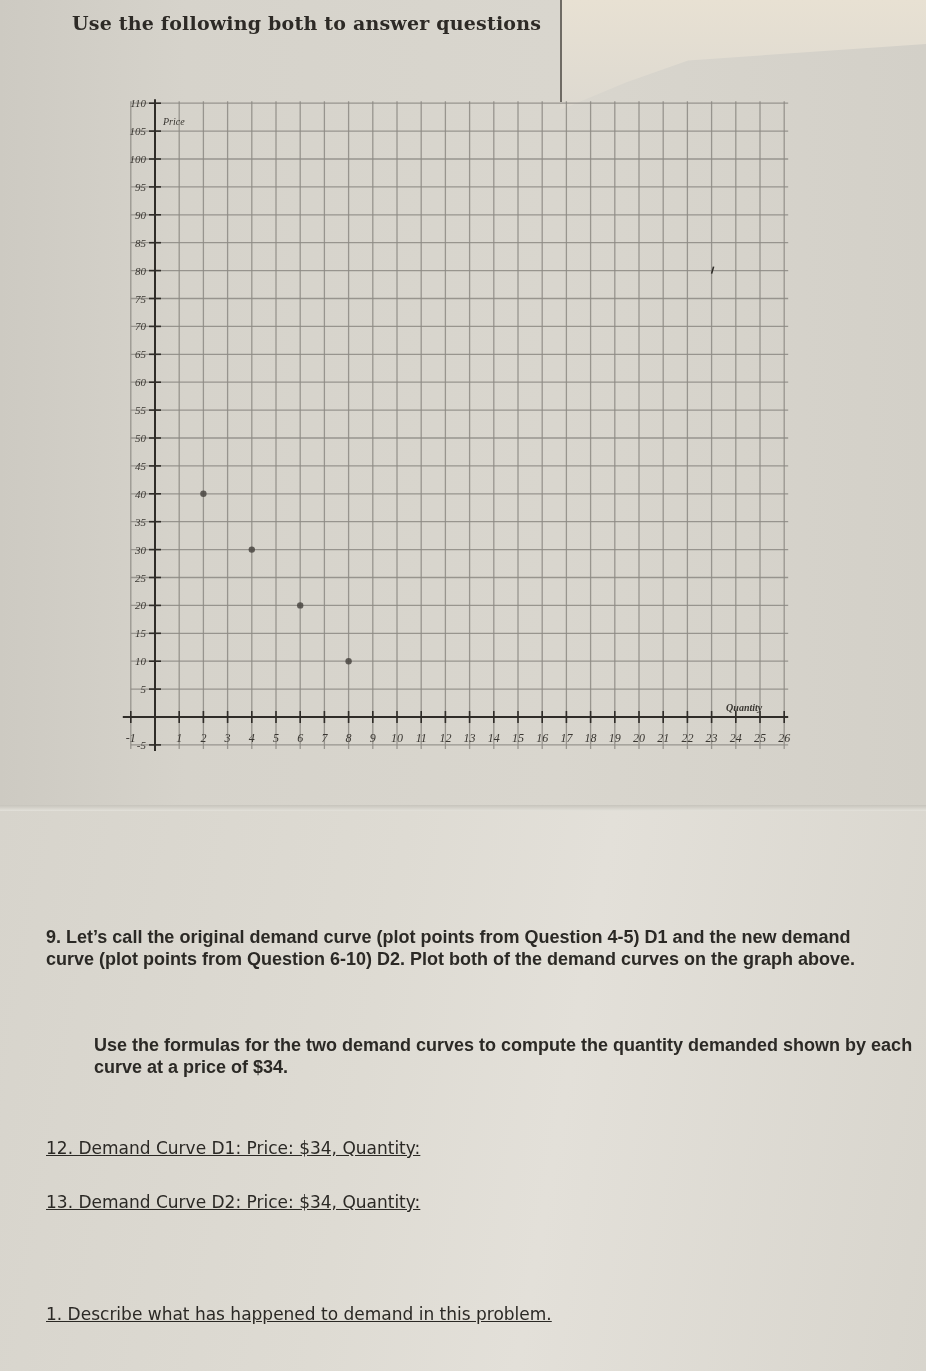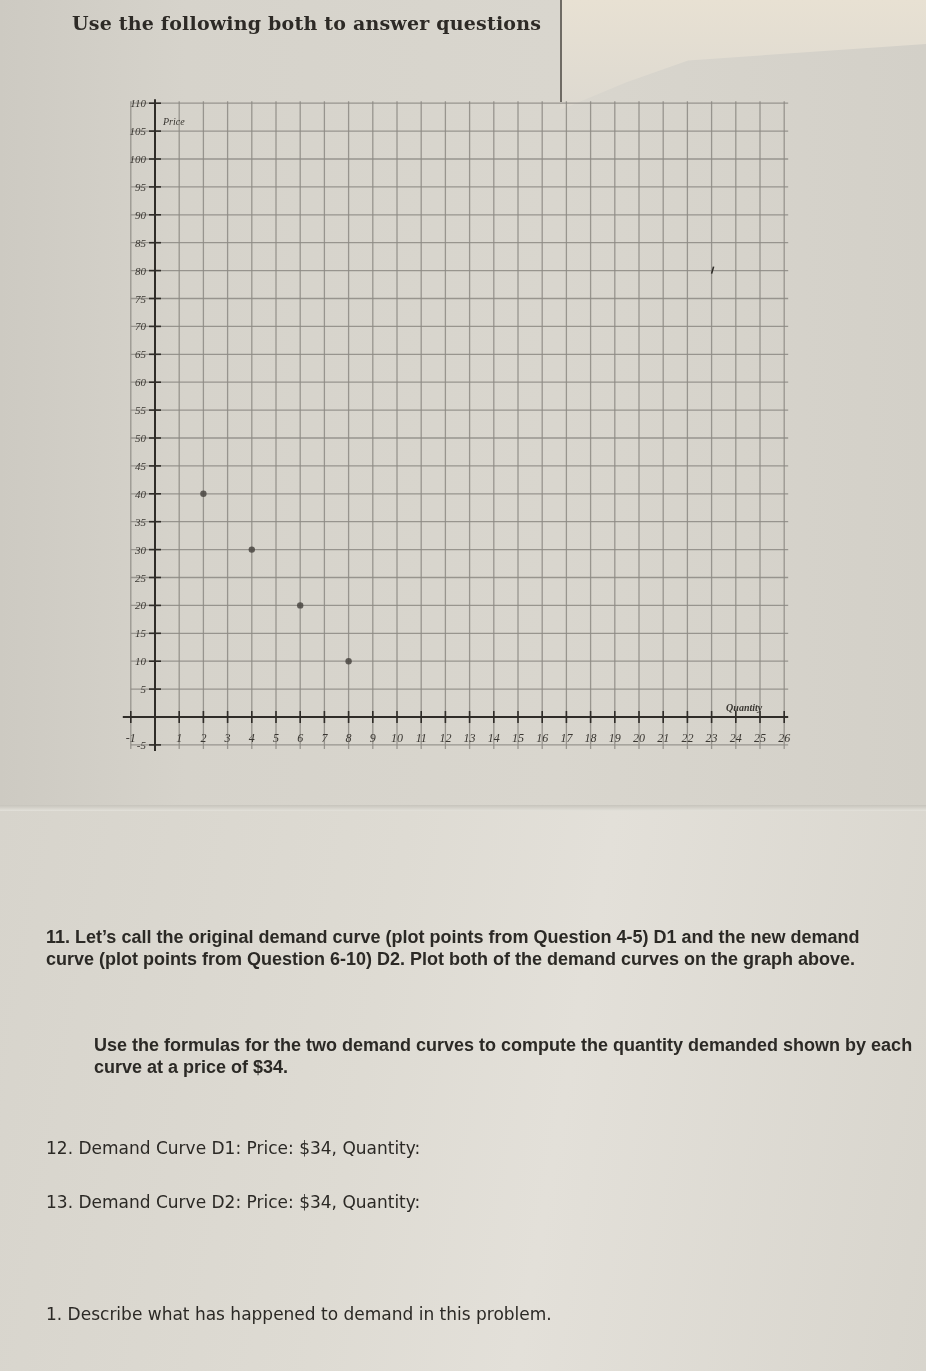--- a/index.html
+++ b/index.html
@@ -35,21 +35,21 @@
   }
   .chart-wrap { position: absolute; left: 0; top: 0; width: 926px; height: 780px; }
   .chart-svg { position: absolute; left: 0; top: 0; }
   .q-block {
     position: absolute; left: 46px; width: 850px;
     font-family: "Liberation Sans", sans-serif; font-size: 18px; line-height: 22px;
     color: #2b2925; font-weight: bold;
   }
   .q-line {
     position: absolute; left: 46px;
-    font-family: "DejaVu Sans", sans-serif; font-size: 17px; color: #2b2925;
+    font-family: "DejaVu Sans", sans-serif; font-size: 17px; color: #2b2925; text-decoration: underline;
   }
 </style>
 </head>
 <body>
 
 <div class="paper-top"></div>
 <div class="torn"></div>
 <div class="torn-edge"></div>
 <div class="fold"></div>
 <div class="paper-bottom"></div>
@@ -213,17 +213,17 @@
       <text x="163" y="125.10000000000002" font-size="10" font-style="italic" font-family="Liberation Serif, serif" fill="#3a3732">Price</text>
       <text x="726.12" y="711" font-size="10" font-style="italic" font-weight="bold" font-family="Liberation Serif, serif" fill="#3a3732">Quantity</text>
       <circle cx="203.4" cy="493.8" r="3.2" fill="#4a4742" opacity="0.85"></circle>
       <circle cx="251.8" cy="549.6" r="3.2" fill="#4a4742" opacity="0.85"></circle>
       <circle cx="300.2" cy="605.4" r="3.2" fill="#4a4742" opacity="0.85"></circle>
       <circle cx="348.6" cy="661.2" r="3.2" fill="#4a4742" opacity="0.85"></circle>
       <line x1="713.6" y1="266.6" x2="711.6" y2="273.6" stroke="#2f2c28" stroke-width="1.6"></line>
     </svg>
 </div>
 
-<div class="q-block" style="top:926px;">11. Let’s call the original demand curve (plot points from Question 4-5) D1 and the new demand curve (plot points from Question 6-10) D2. Plot both of the demand curves on the graph above.</div>
+<div class="q-block" style="top:926px;">9. Let’s call the original demand curve (plot points from Question 4-5) D1 and the new demand curve (plot points from Question 6-10) D2. Plot both of the demand curves on the graph above.</div>
 <div class="q-block" style="top:1034px;margin-left:48px;">Use the formulas for the two demand curves to compute the quantity demanded shown by each curve at a price of $34.</div>
 <div class="q-line" style="top:1138px;">12. Demand Curve D1: Price: $34, Quantity:</div>
 <div class="q-line" style="top:1192px;">13. Demand Curve D2: Price: $34, Quantity:</div>
 <div class="q-line" style="top:1304px;">1. Describe what has happened to demand in this problem.</div>
 
 </body></html>

